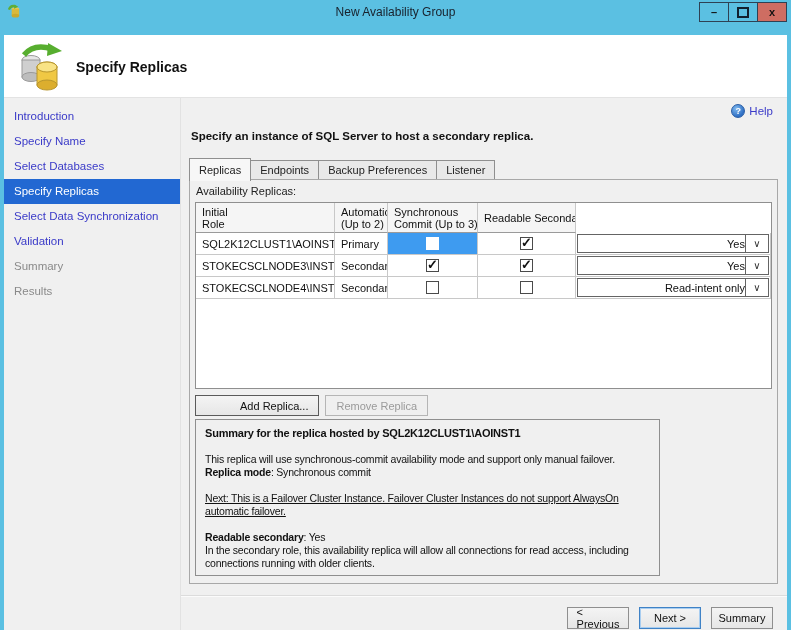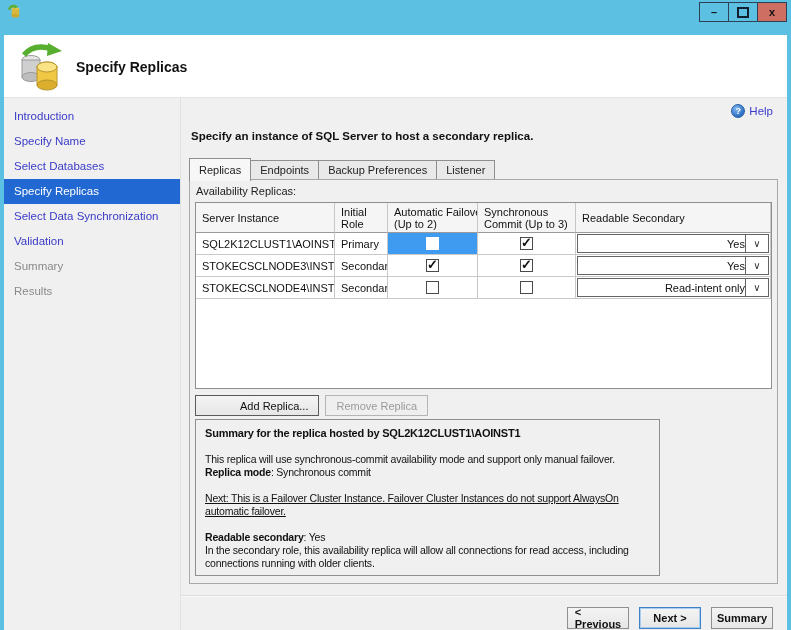--- a/index.html
+++ b/index.html
@@ -70,37 +70,38 @@
   
   .summary{position:absolute;left:5px;top:239px;width:465px;height:157px;border:1px solid #8f8f8f;background:#F0F0F0;box-sizing:border-box;
            padding:7px 9px;font-size:10.5px;line-height:13px;color:#111;letter-spacing:-0.2px;}
   .summary .b{font-weight:bold;}
   .summary .title{font-size:11px;font-weight:bold;margin-bottom:13px;}
   .summary .gap{height:13px;}
   .summary .note{text-decoration:underline;}
 
   
   .footline{position:absolute;left:0px;top:497px;width:606px;height:1px;background:#dcdcdc;border-bottom:1px solid #fbfbfb;}
-  .fbtn{position:absolute;top:509px;width:62px;height:22px;font-weight:bold;}
+  .fbtn{position:absolute;top:509px;width:62px;height:22px;}
   .fbtn.next{border:1px solid #3f82c6;box-shadow:inset 0 0 0 1px #a8cdf0;}
   .prev{left:386px;} .next{left:458px;} .cancel{left:530px;}
 </style>
 </head>
 <body>
 
 <div class="window">
 
   <div class="titlebar">
     <svg class="titlebar-icon" viewBox="0 0 16 16">
       <ellipse cx="9" cy="5.5" rx="4" ry="2" fill="#e8c84a"></ellipse>
       <rect x="5" y="5.5" width="8" height="7" fill="#d9b93c"></rect>
       <ellipse cx="9" cy="12.5" rx="4" ry="2" fill="#c9a92e"></ellipse>
       <path d="M2,6 Q4,1 9,2.5" stroke="#5fae35" stroke-width="2.4" fill="none"></path>
       <path d="M8,0.5 L12,3 L7.5,5 Z" fill="#5fae35"></path>
     </svg>
+    <span class="title-text">New Availability Group</span>
     <div class="win-controls">
       <div class="win-btn">
           <span>–</span>
         </div>
       <div class="win-btn">
           <span class="max-glyph"></span>
         </div>
       <div class="win-btn close">
           <span>x</span>
         </div>
@@ -151,23 +152,20 @@
         <div class="tab">Listener</div>
       </div>
 
       <div class="tabpanel">
         <div class="grid-label">Availability Replicas:</div>
 
         <div class="grid">
 
           <div class="grow ghead">
             <div class="gcell">
-              <span>Server Instance</span>
-            </div>
-            <div class="gcell">
               <span>Initial</span>
                 <span>Role</span>
             </div>
             <div class="gcell">
               <span>Automatic Failover</span>
                 <span>(Up to 2)</span>
             </div>
             <div class="gcell">
               <span>Synchronous</span>
                 <span>Commit (Up to 3)</span>

